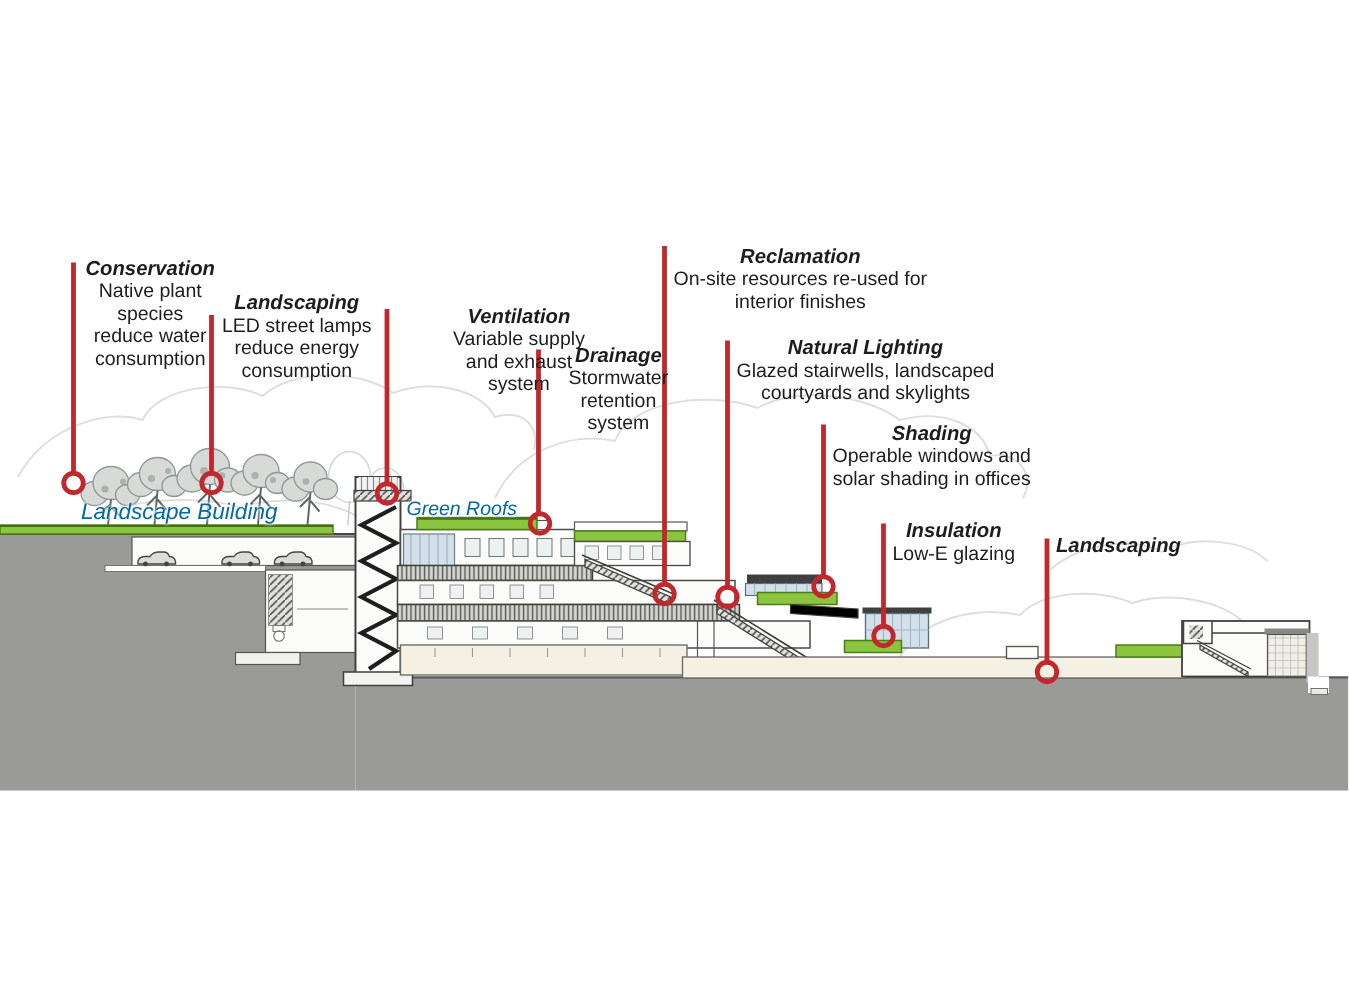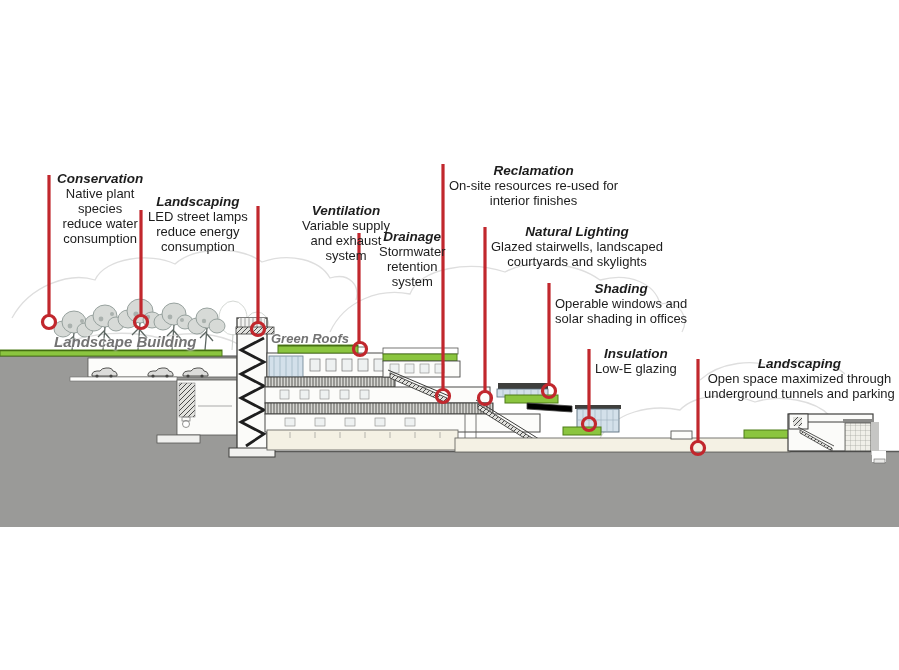--- a/index.html
+++ b/index.html
@@ -5,21 +5,21 @@
   html,body { margin:0; padding:0; background:#ffffff; }
   .stage {
     position:relative; width:899px; height:590px; background:#ffffff;
     overflow:hidden; font-family:"Liberation Sans", sans-serif;text-align:center;
   }
   .stage svg { position:absolute; left:0; top:0; }
   .callout { position:absolute; color:#1d1d1d; }
   .callout .t { font-weight:bold; font-style:italic; font-size:13.5px; line-height:15px; white-space:pre; }
   .callout .d { font-size:13px; line-height:15px; white-space:pre; }
   .dlabel {
-    position:absolute; font-weight:bold; font-style:italic; color:#737373;
+    position:absolute; font-weight:normal; font-style:italic; color:#0369a1;
     text-shadow:0 0 2px #fff, 0 0 3px #fff;
   }
   .dlabel.lb { font-size:15px; }
   .dlabel.gr { font-size:13px; }
 </style>
 </head>
 <body>
 
 <div class="stage">
 
@@ -319,20 +319,18 @@
     <div class="t">Shading</div>
     <div class="d">Operable windows and
 solar shading in offices</div>
   </div>
   <div class="callout" style="left:595px; top:346px;">
     <div class="t">Insulation</div>
     <div class="d">Low-E glazing</div>
   </div>
   <div class="callout" style="left:704px; top:356px;">
     <div class="t">Landscaping</div>
-    <div class="d">Open space maximized through
-underground tunnels and parking</div>
   </div>
 
   <div class="dlabel lb" style="left:54px; top:333px;">Landscape Building</div>
   <div class="dlabel gr" style="left:271px; top:331px;">Green Roofs</div>
 
 </div>
 
 </body></html>

